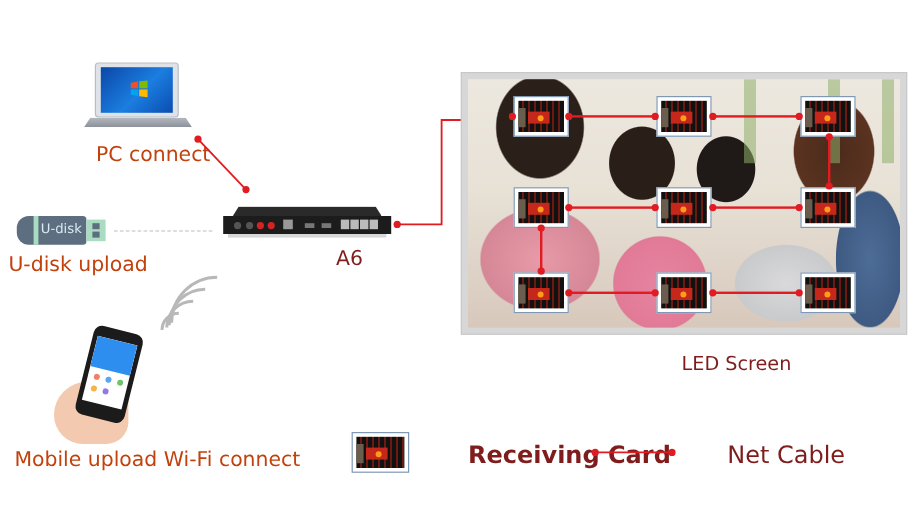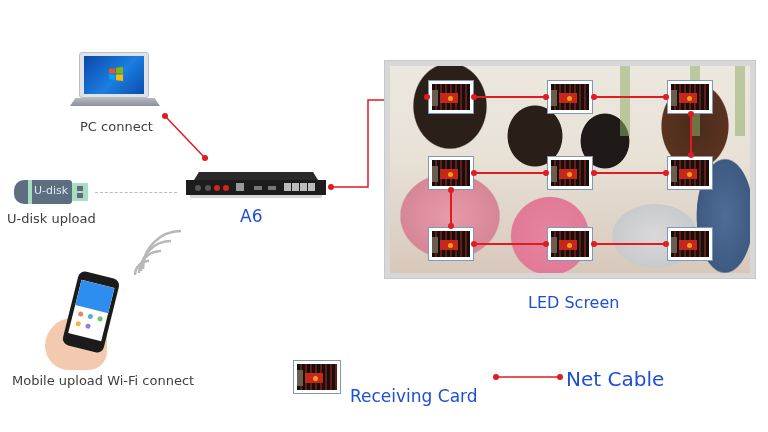--- a/index.html
+++ b/index.html
@@ -1,19 +1,19 @@
 <!DOCTYPE html>
 <html><head>
 <meta charset="utf-8">
 <style>
   html,body{margin:0;padding:0;}
   body{width:768px;height:432px;background:#ffffff;position:relative;overflow:hidden;font-family:"DejaVu Sans","Liberation Sans",sans-serif;color:#2b2b2b;}
   .abs{position:absolute;}
-  .label{font-size:13px;color:#404040;white-space:nowrap;}
-  .label-big{font-size:17px;color:#1d4ed8;}
+  .label{font-size:17px;color:#c2410c;white-space:nowrap;}
+  .label-big{font-size:17px;color:#7f1d1d;margin-left:40px;}
 
   
   .laptop-screen{left:79px;top:52px;width:70px;height:46px;background:#dfe3e8;border-radius:3px;border:1px solid #b9bec6;box-sizing:border-box;}
   .laptop-display{position:absolute;left:4px;top:3px;right:4px;bottom:3px;background:linear-gradient(135deg,#0a47a8 0%,#1b7ee0 55%,#0b4db0 100%);}
   .win-logo{position:absolute;left:24px;top:10px;width:16px;height:16px;}
   .laptop-base{left:70px;top:98px;width:90px;height:8px;background:linear-gradient(#b4b9c1,#8b9099);clip-path:polygon(6% 0,94% 0,100% 100%,0 100%);}
 
   
   .a6{left:186px;top:172px;width:140px;height:26px;}
   .a6-top{position:absolute;left:8px;top:0;width:124px;height:8px;background:#2a2a2a;clip-path:polygon(4% 0,96% 0,100% 100%,0 100%);}
@@ -246,19 +246,19 @@
 
 <div class="abs label-big" style="left:528px;top:293px;font-size:16px;">LED Screen</div>
 
 <div class="abs card legend-card">
     <div class="card-in">
       <div class="card-chip"></div>
       <div class="card-red"></div>
       <div class="card-led"></div>
     </div>
   </div>
-<div class="abs label-big" style="left:350px;top:386px;font-size:17px;">Receiving Card</div>
+<div class="abs label-big" style="left:350px;top:367px;font-size:20px;font-weight:bold;">Receiving Card</div>
 <svg class="abs" style="left:492px;top:370px;" width="72" height="14">
   <line x1="4" y1="7" x2="68" y2="7" stroke="#e01b22" stroke-width="1.6"></line>
   <circle cx="4" cy="7" r="3" fill="#e01b22"></circle>
   <circle cx="68" cy="7" r="3" fill="#e01b22"></circle>
 </svg>
 <div class="abs label-big" style="left:566px;top:367px;font-size:20px;">Net Cable</div>
 
 </body></html>

